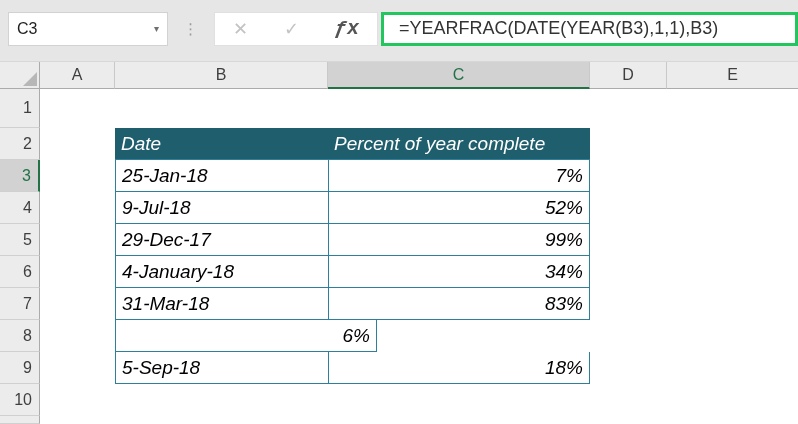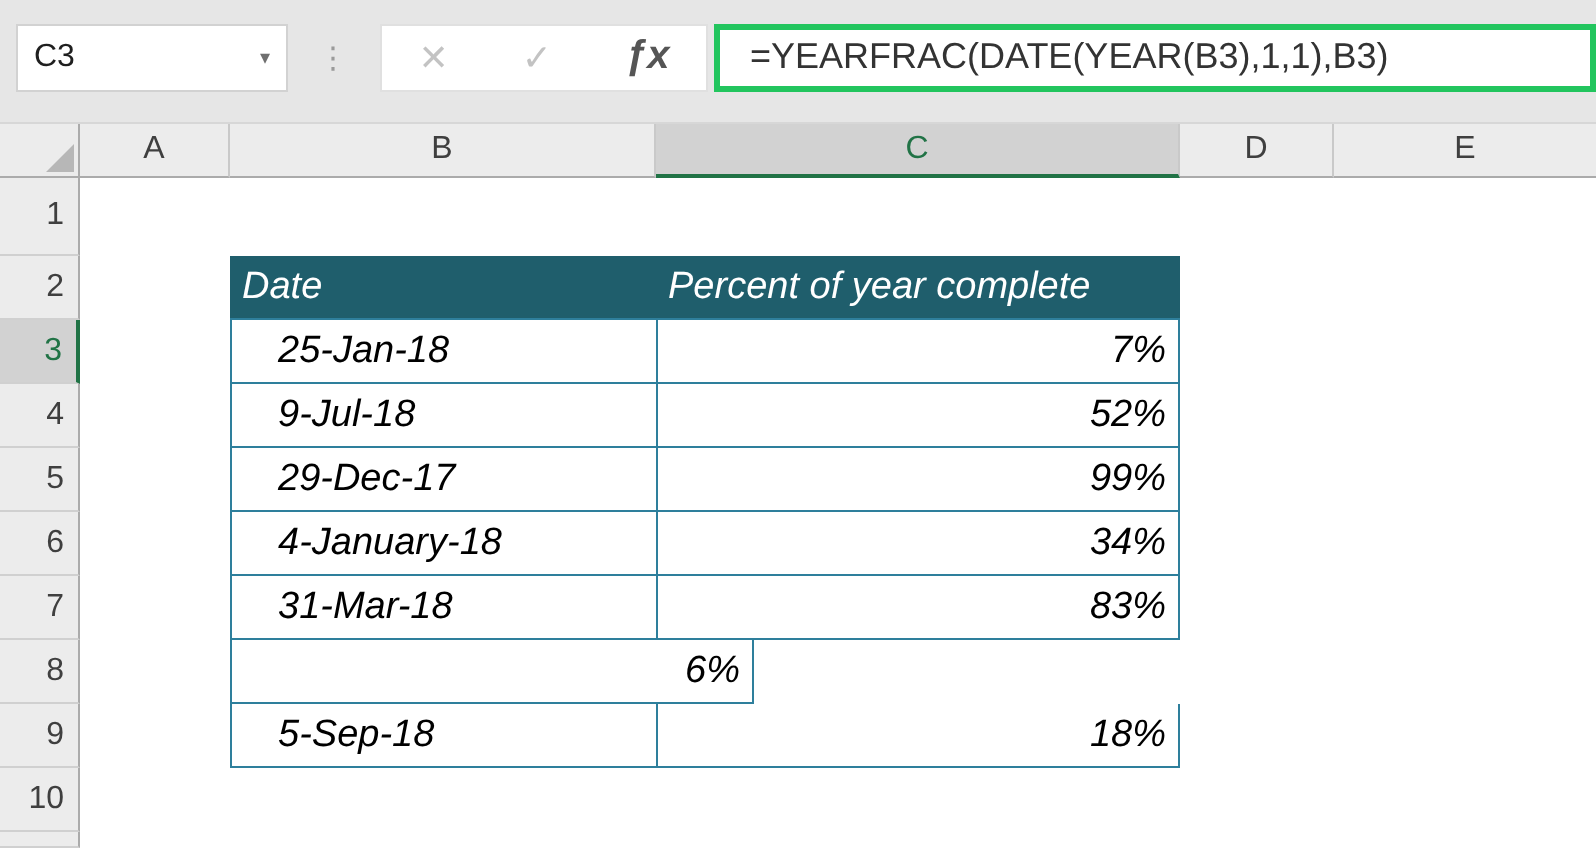--- a/index.html
+++ b/index.html
@@ -5,32 +5,32 @@
   * { margin:0; padding:0; box-sizing:border-box; }
   html,body { width:798px; height:424px; overflow:hidden; }
   body { font-family:"Liberation Sans", sans-serif; background:#fff; }
 
   
   .formula-bar {
     height:62px; background:#e6e6e6; display:flex; align-items:center;
     padding:0 0 4px 8px; border-bottom:1px solid #d7d7d7;
   }
   .name-box {
-    width:136px; height:34px; background:#fff; border:1px solid #d2d2d2;
+    width:160px; height:34px; background:#fff; border:1px solid #d2d2d2;
     display:flex; align-items:center; justify-content:space-between;
     padding:0 8px; font-size:16px; color:#1f1f1f; flex:none;
   }
   .nb-arrow { color:#6f6f6f; font-size:10px; }
   .dots-sep { width:46px; text-align:center; color:#9a9a9a; font-size:15px; flex:none; letter-spacing:1px; }
   .fb-buttons {
     width:164px; height:34px; background:#fff; border:1px solid #e0e0e0;
     display:flex; align-items:center; justify-content:space-around; flex:none;
   }
   .fb-cancel, .fb-enter { color:#c3c3c3; font-size:18px; cursor:default; }
-  .fb-fx { color:#555; font-style:italic; font-family:Liberation Sans, sans-serif; font-size:20px; font-weight:bold; }
+  .fb-fx { color:#555; font-style:italic; font-family:Liberation Mono, monospace; font-size:20px; font-weight:bold; }
   .fb-gap { width:3px; flex:none; }
   .formula-field {
     flex:1; height:34px; background:#fff; border:3px solid #22c55e;
     display:flex; align-items:center; padding-left:15px;
     font-size:18px; color:#333; white-space:nowrap; overflow:hidden;
   }
 
   
   .sheet { height:362px; display:flex; flex-direction:column; background:#fff; }
   .hdr-row { display:flex; height:27px; flex:none; }
@@ -71,21 +71,21 @@
   .c-a { width:75px; flex:none; } .c-b { width:213px; flex:none; }
   .c-c { width:262px; flex:none; } .c-d { width:77px; flex:none; }
   .c-e { flex:1; }
 
   
   .t-head {
     background:var(--table-header-bg,#1f5e6c); color:#fff;
     border-bottom:1px solid var(--table-border,#2e7f9c); padding-left:6px;
   }
   .tb { border-left:1px solid var(--table-border,#2e7f9c); border-bottom:1px solid var(--table-border,#2e7f9c); }
-  .tb.c-b { padding-left:23px;text-align:right; }
+  .tb.c-b { padding-left:6px;text-align:right; }
   .tb.c-c { border-right:1px solid var(--table-border,#2e7f9c); justify-content:flex-end; padding-right:6px; }
 
   .selected-cell { position:relative; z-index:1; }
 </style>
 </head>
 <body>
 
 <div class="formula-bar">
   <div class="name-box">
     <span>C3</span>

